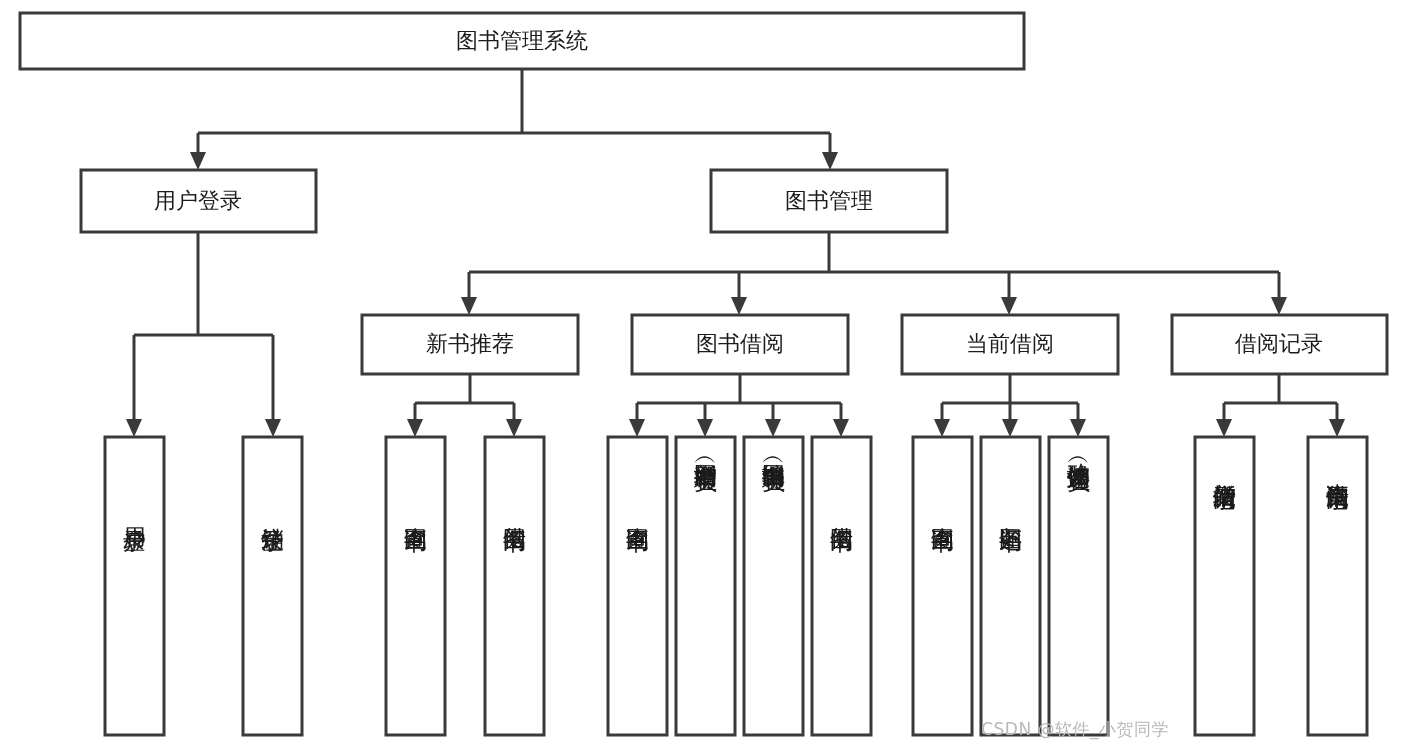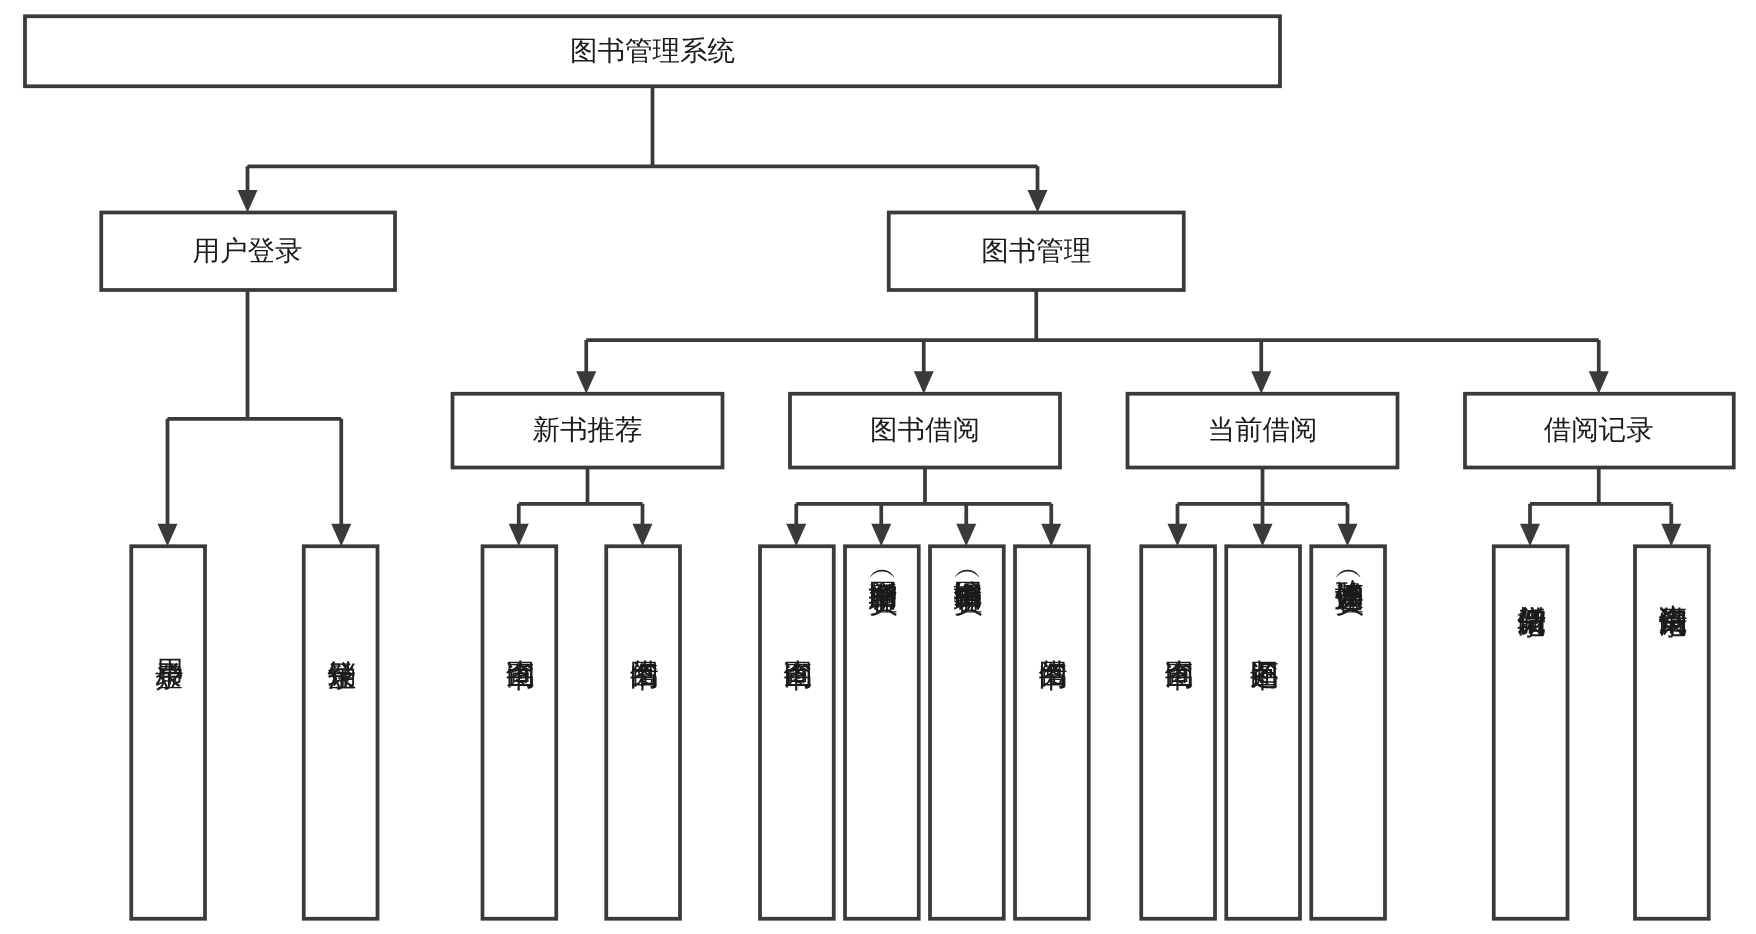--- a/index.html
+++ b/index.html
@@ -249,14 +249,15 @@
     <span class="leaf-label" style="margin-top:8px;">确认归还（管理员）</span>
   </div>
 
   <div class="leaf-label-wrap" style="left:1195px; top:437px; width:59px; height:298px;">
     <span class="leaf-label" style="margin-top:28px;">新增借阅记录</span>
   </div>
   <div class="leaf-label-wrap" style="left:1308px; top:437px; width:59px; height:298px;">
     <span class="leaf-label" style="margin-top:28px;">查询借阅记录</span>
   </div>
 
+  <div class="watermark">CSDN @软件_小贺同学</div>
 
 </div>
 
 </body></html>

